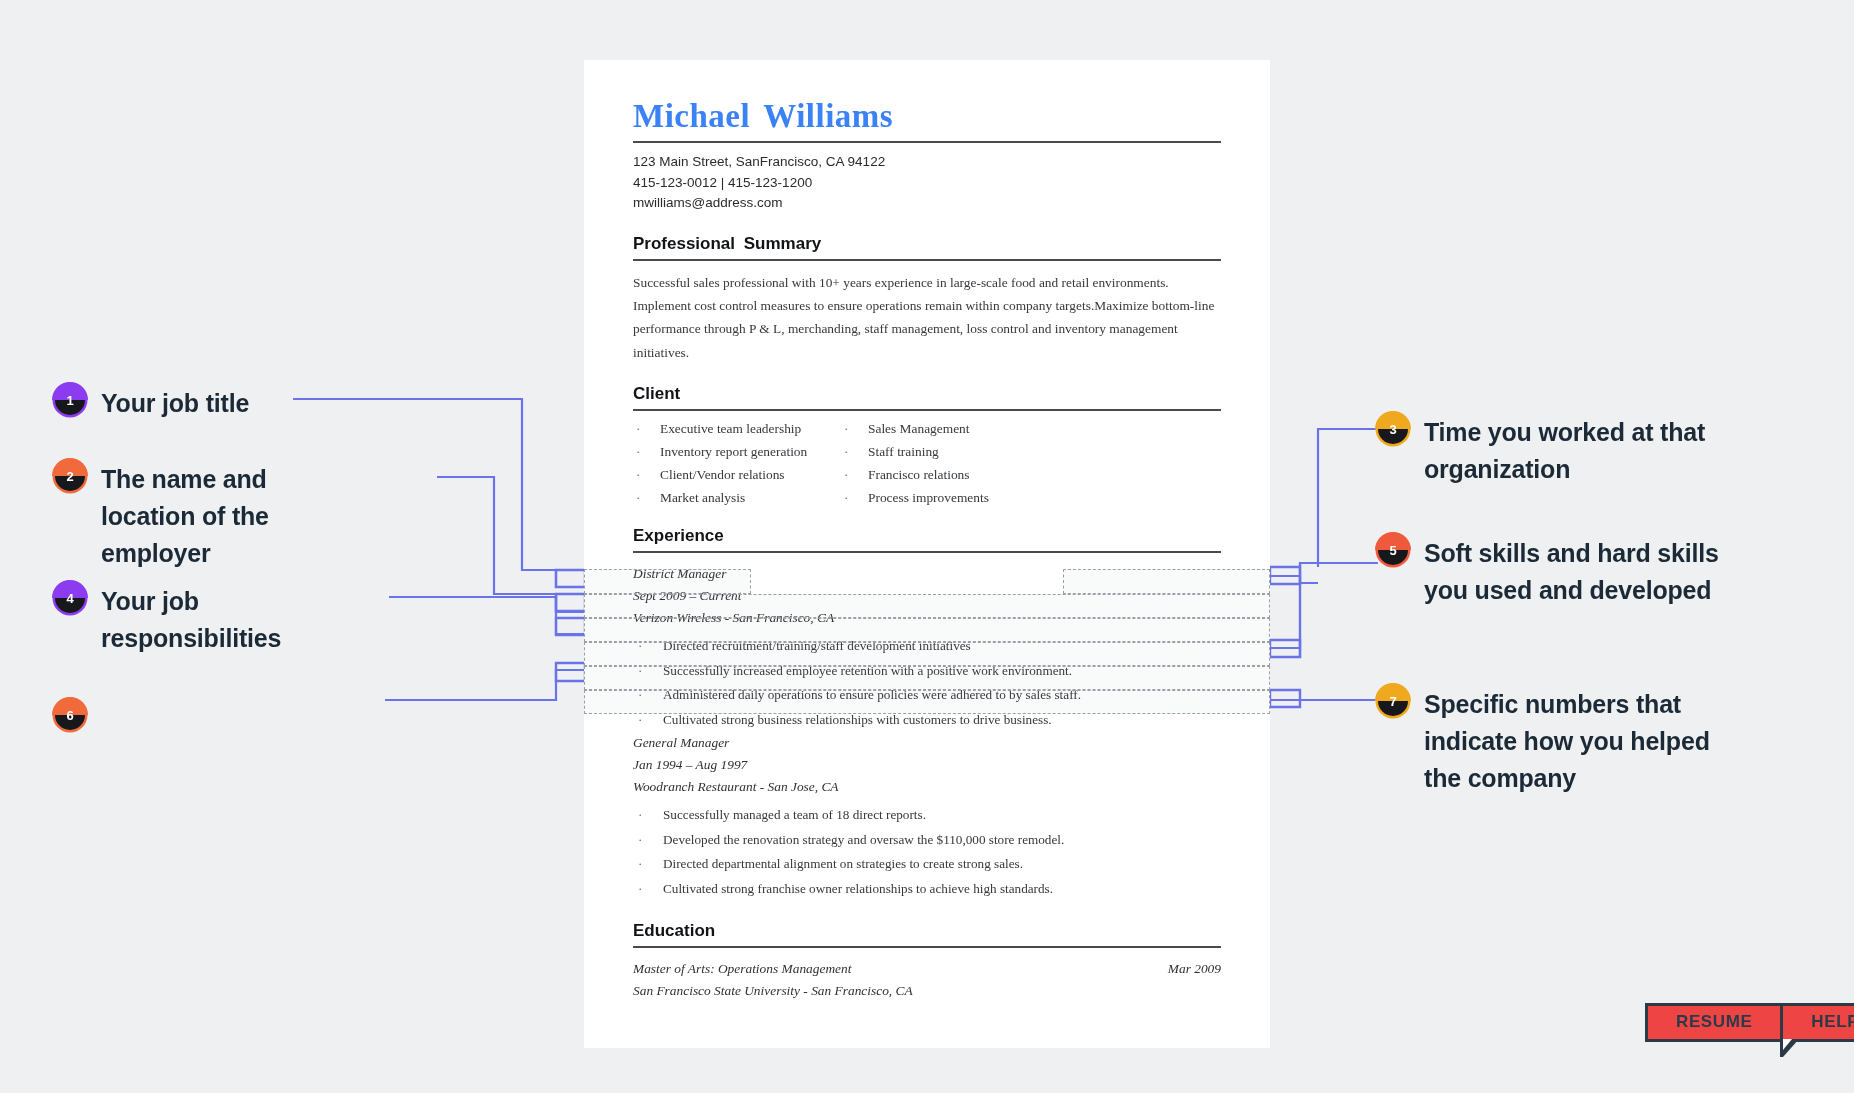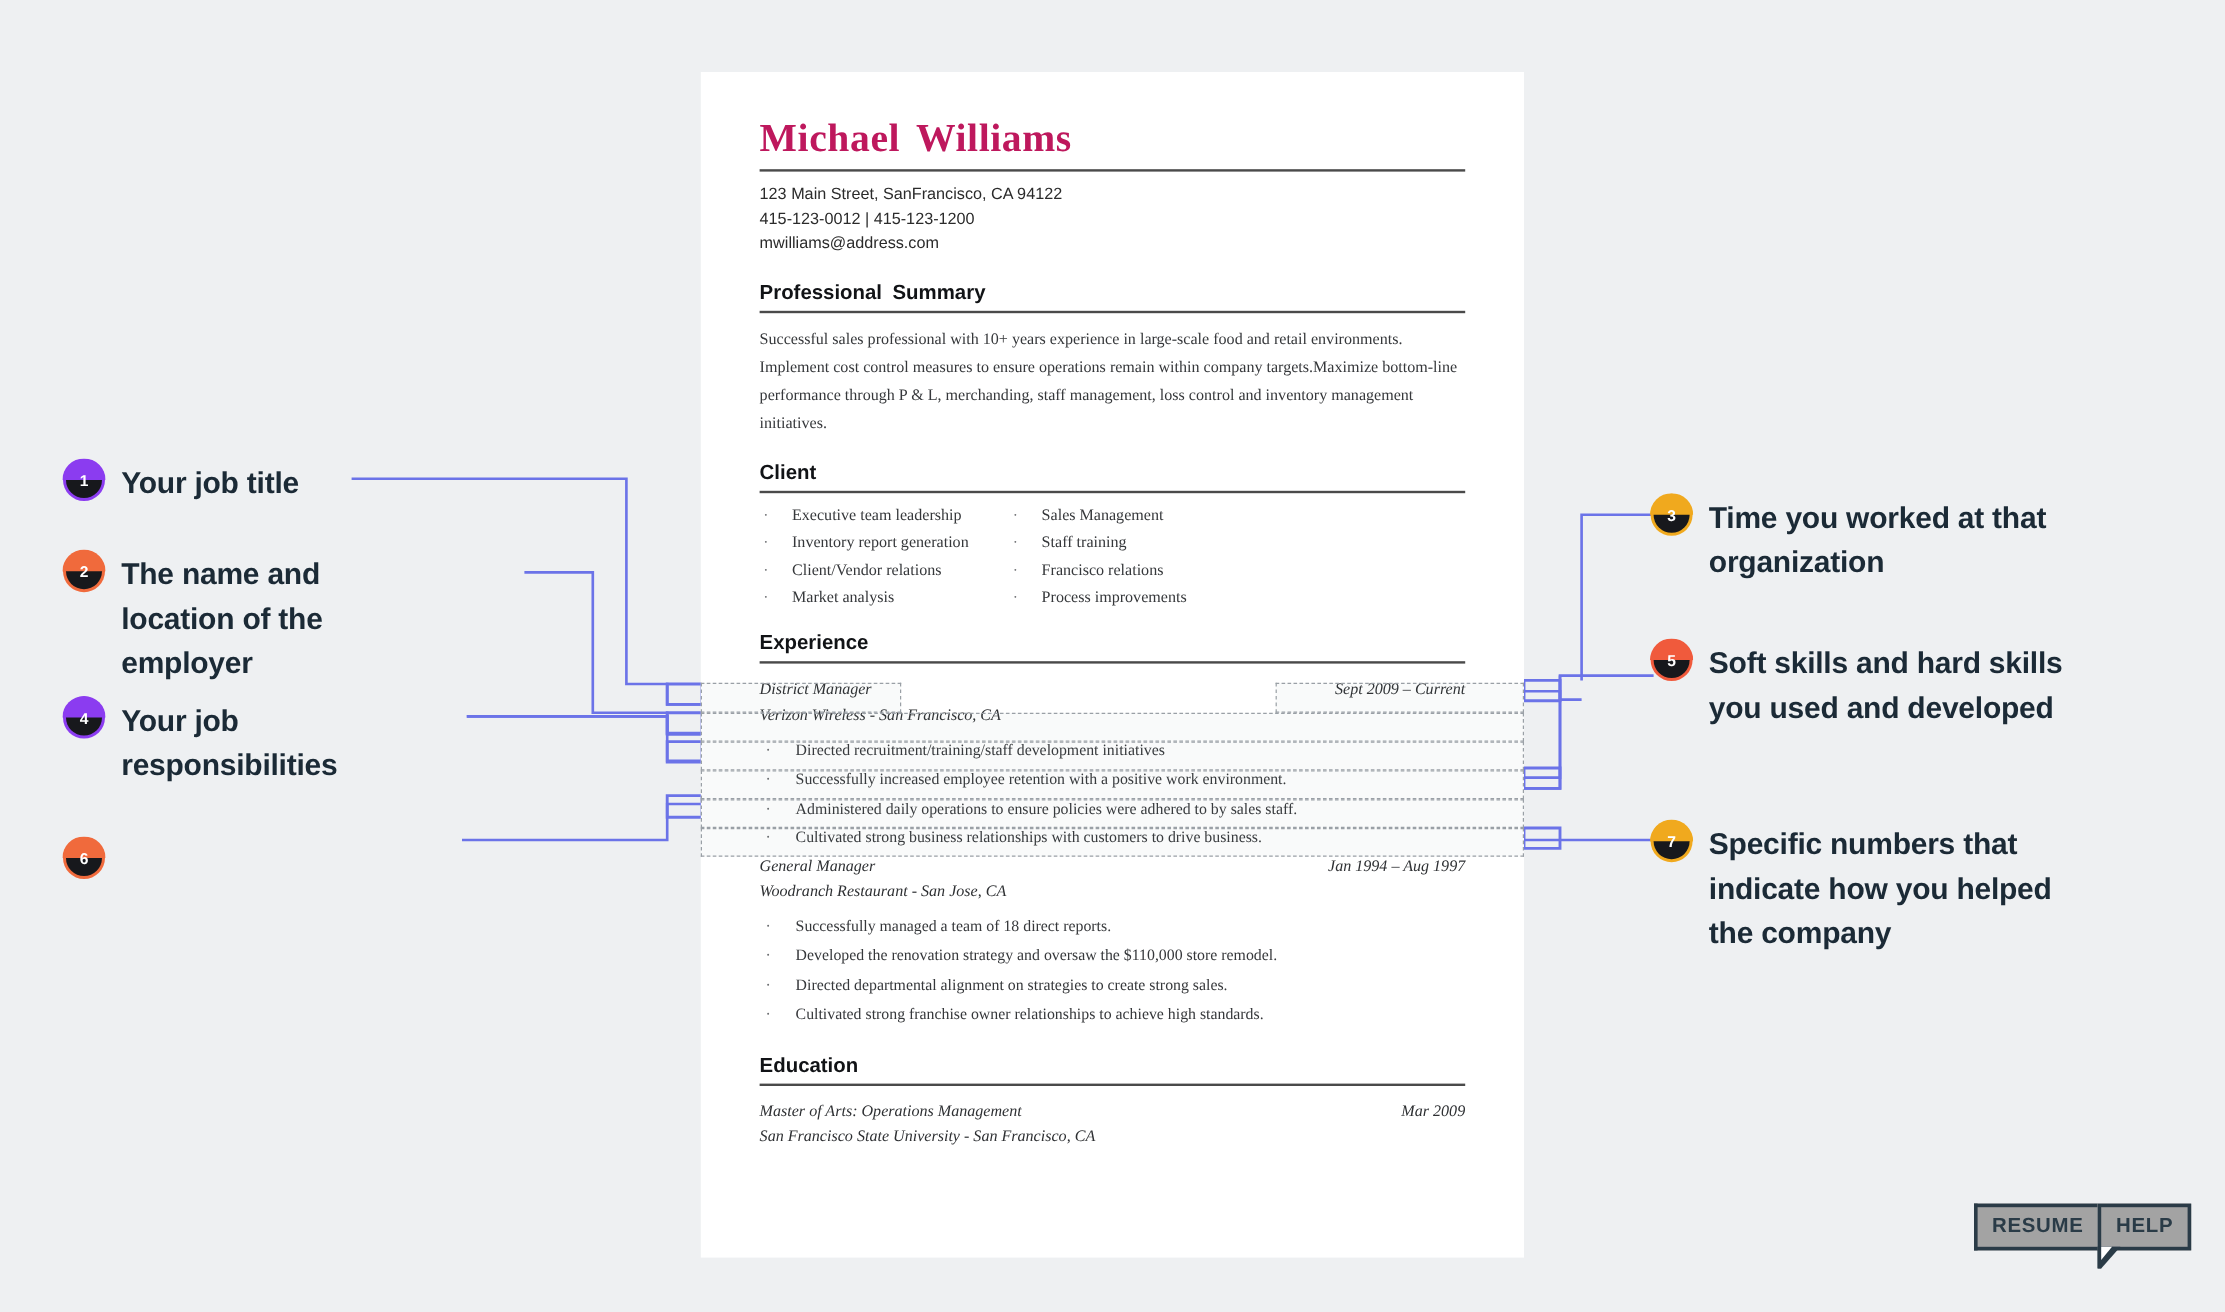--- a/index.html
+++ b/index.html
@@ -18,21 +18,21 @@
     width: 686px; height: 988px;
     background: #ffffff;
   }
   .paper-inner { position: absolute; left: 49px; top: 38px; width: 588px; }
 
   .res-name {
     font-family: "Liberation Serif", serif;
     font-weight: bold;
     font-size: 33px;
     letter-spacing: 0.5px;
-    color: #be185d;
+    color: #3b82f6;
     padding-bottom: 6px;
     word-spacing: 5px;
   }
   .rule-thick { border-bottom: 2px solid #4a4a4a; margin-bottom: 9px; }
   .rule-sec { border-bottom: 2px solid #4a4a4a; margin: 5px 0 10px; }
 
   .contact-line {
     font-family: Liberation Sans, sans-serif;
     font-size: 13.5px;
     color: #2b2b2b;
@@ -67,20 +67,21 @@
   .sk .dot { width: 27px; flex: none; color: #6b6d70; font-size: 13px; padding-left: 3px;}
 
   .job { position: relative; margin-top: 2px; }
   .job-row {
     display: flex; justify-content: space-between; align-items: baseline;
     font-family: "Liberation Serif", serif;
     font-style: italic;
     font-size: 13.4px;
     color: #2e3033;
     line-height: 1.62;
+    flex-direction: column;
   }
   .job-sub {
     font-family: "Liberation Serif", serif;
     font-style: italic;
     font-size: 13.4px;
     color: #2e3033;
     line-height: 1.62;
   }
   .job-bullets { margin-top: 6px; }
   .jb {
@@ -148,22 +149,22 @@
   
   .logo {
     position: absolute; left: 1645px; top: 1003px;
     display: flex; align-items: stretch;
     font-family: "Liberation Sans", sans-serif;
     font-weight: bold; font-size: 17px; letter-spacing: 0.6px;
     color: #2a3b47;
   }
   .logo-a, .logo-b {
     border: 3px solid #2a3b47;
-    background: #a3a3a3;
-    padding: 6px 12px 7px;
+    background: #ef4444;
+    padding: 6px 28px 7px;
     display: flex; align-items: center;
   }
   .logo-a { border-right: none; }
   .logo-b { position: relative; }
   .logo-b::after {
     content: "";
     position: absolute; left: -3px; bottom: -18px;
     width: 0; height: 0;
     border-left: 3px solid #2a3b47;
     border-top: 18px solid #2a3b47;

